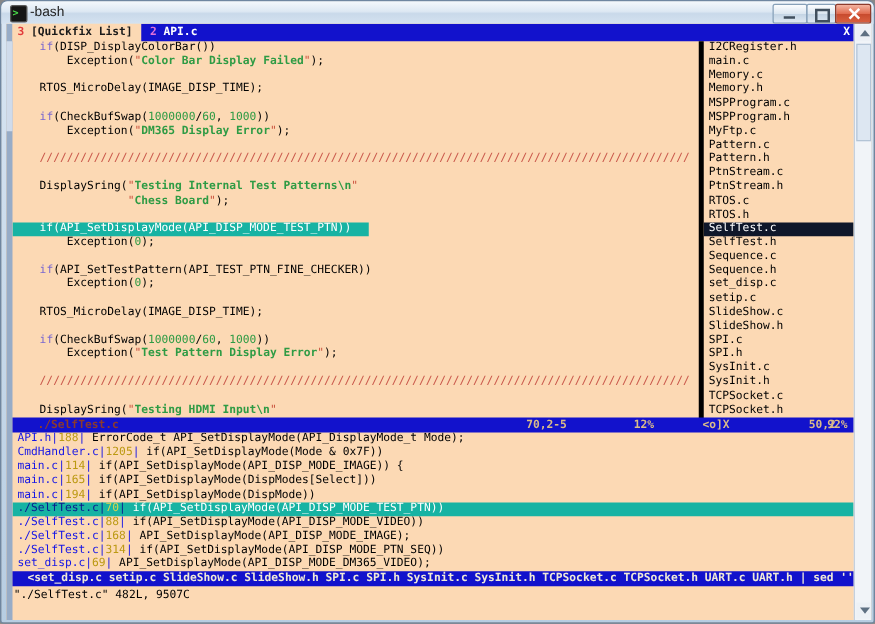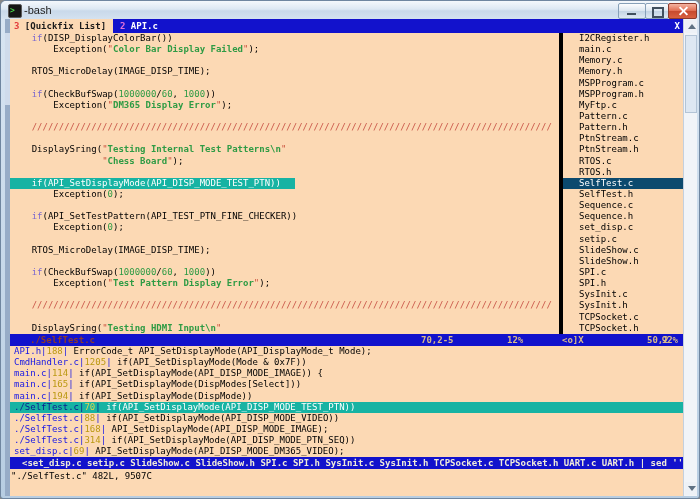--- a/index.html
+++ b/index.html
@@ -38,22 +38,22 @@
 
   .rows{font:9px/11.15px "DejaVu Sans Mono",monospace;color:#000;white-space:pre;overflow:hidden;}
   .crow{height:11.15px;}
   .code{position:absolute;left:5px;top:14px;width:557px;height:302px;}
   .seg-k{color:#7a68cf;} .seg-s{color:#2e9b44;font-weight:bold;} .seg-q{color:#c9503c;}
   .seg-n{color:#2e9b44;} .seg-c{color:#c9574a;} .seg-p{color:#000;}
   .seg-h{background:#17b3a3;color:#fff;display:inline-block;padding-right:14px;height:11.15px;}
 
   .vsep{position:absolute;left:554px;top:14px;width:4px;height:302px;background:#000;}
   .fpanel{position:absolute;left:558px;top:14px;width:120px;height:302px;}
-  .fpanel .crow{padding-left:16px;}
-  .frow-sel{background:#0c4a6e;color:#fff;}
+  .fpanel .crow{padding-left:4px;}
+  .frow-sel{background:#0f172a;color:#fff;}
 
   .sline{position:absolute;left:5px;top:315px;width:673px;height:12px;background:#1212cc;
          font:bold 9px/12px "DejaVu Sans Mono",monospace;white-space:pre;}
   .sline span{position:absolute;top:0;}
   .st-name{left:20px;color:#8b3a2e;}
   .st-pos{left:411px;color:#d9bb8a;}
   .st-pct{left:497px;color:#d9bb8a;}
   .st-rname{left:552px;color:#d9bb8a;}
   .st-rpos{left:613px;color:#d9bb8a;padding-left:24px;}
   .st-rpct{right:5px;color:#d9bb8a;}

